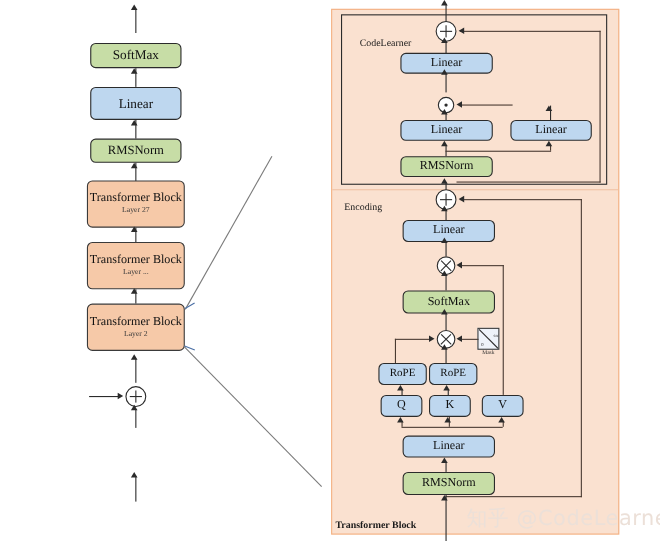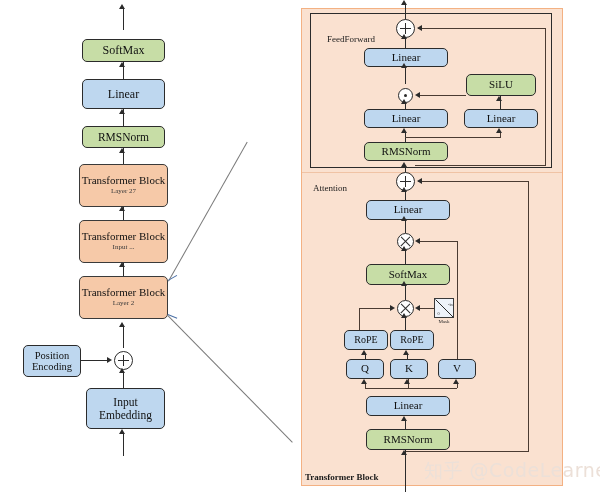--- a/index.html
+++ b/index.html
@@ -110,67 +110,61 @@
   <div class="node orange" style="left:79px;top:164px;width:89px;height:43px;font-size:11px;">
     <span class="lbl">Transformer Block</span>
     <span class="sub">Layer 27</span>
   </div>
 
   <div class="vline" style="left:123px;top:207px;height:13px;"></div>
   <div class="arrow-up" style="left:119.4px;top:206px;"></div>
 
   <div class="node orange" style="left:79px;top:220px;width:89px;height:43px;font-size:11px;">
     <span class="lbl">Transformer Block</span>
-    <span class="sub">Input ...</span>
+    <span class="sub">Layer ...</span>
   </div>
 
   <div class="vline" style="left:123px;top:263px;height:13px;"></div>
   <div class="arrow-up" style="left:119.4px;top:262px;"></div>
 
   <div class="node orange" style="left:79px;top:276px;width:89px;height:43px;font-size:11px;">
     <span class="lbl">Transformer Block</span>
     <span class="sub">Layer 2</span>
   </div>
 
   <div class="vline" style="left:123px;top:326px;height:22px;"></div>
   <div class="arrow-up" style="left:119.4px;top:322px;"></div>
 
   <div class="op plus" style="left:114px;top:351px;">
     <span class="op-glyph g-plus"></span>
   </div>
 
-  <div class="node blue" style="left:23px;top:345px;width:58px;height:32px;font-size:10.5px;">
-    <span class="lbl">Position Encoding</span>
-  </div>
   <div class="hline" style="left:81px;top:360px;width:27px;"></div>
   <div class="arrow-right" style="left:107px;top:356.8px;"></div>
 
   <div class="vline" style="left:123px;top:372px;height:17px;"></div>
   <div class="arrow-up" style="left:119.4px;top:368px;"></div>
 
-  <div class="node blue" style="left:86px;top:388px;width:79px;height:41px;font-size:11.5px;">
-    <span class="lbl">Input Embedding</span>
-  </div>
 
   <div class="vline" style="left:123px;top:433px;height:23px;"></div>
   <div class="arrow-up" style="left:119.4px;top:429px;"></div>
 
   <div class="callout" style="left:168px;top:281px;width:160px;transform:rotate(-60.5deg);"></div>
   <div class="callout" style="left:168px;top:315px;width:178px;transform:rotate(45.5deg);"></div>
   <div class="callout blue" style="left:168px;top:280px;width:10px;transform:rotate(-30deg);"></div>
   <div class="callout blue" style="left:168px;top:314px;width:10px;transform:rotate(22deg);"></div>
 
   <div class="panel-outer" style="left:301px;top:8px;width:262px;height:478px;"></div>
 
   <div class="panel-inner" style="left:310px;top:13px;width:242px;height:155px;"></div>
 
   <div class="panel-divider" style="left:302px;top:172px;width:260px;"></div>
 
-  <div class="panel-caption" style="left:327px;top:34px;">FeedForward</div>
-  <div class="panel-caption" style="left:313px;top:183px;">Attention</div>
+  <div class="panel-caption" style="left:327px;top:34px;">CodeLearner</div>
+  <div class="panel-caption" style="left:313px;top:183px;">Encoding</div>
   <div class="panel-caption bold" style="left:305px;top:472px;">Transformer Block</div>
 
   <div class="vline" style="left:405px;top:4px;height:20px;"></div>
   <div class="arrow-up" style="left:401.4px;top:0px;"></div>
 
   <div class="op plus" style="left:396px;top:19px;">
     <span class="op-glyph g-plus"></span>
   </div>
 
   <div class="hline thin" style="left:418px;top:28px;width:128px;"></div>
@@ -185,23 +179,20 @@
     <span class="lbl">Linear</span>
   </div>
 
   <div class="vline" style="left:405px;top:67px;height:17px;"></div>
   <div class="arrow-up" style="left:401.4px;top:63px;"></div>
 
   <div class="op dotp" style="left:398px;top:88px;">
     <span class="op-glyph g-dot"></span>
   </div>
 
-  <div class="node green" style="left:466px;top:74px;width:70px;height:22px;font-size:11px;">
-    <span class="lbl">SiLU</span>
-  </div>
   <div class="hline thin" style="left:418px;top:95px;width:48px;"></div>
   <div class="arrow-left" style="left:415px;top:91.8px;"></div>
 
   <div class="vline" style="left:405px;top:103px;height:16px;"></div>
   <div class="arrow-up" style="left:401.4px;top:99px;"></div>
 
   <div class="node blue" style="left:364px;top:109px;width:84px;height:19px;font-size:11px;">
     <span class="lbl">Linear</span>
   </div>
 

